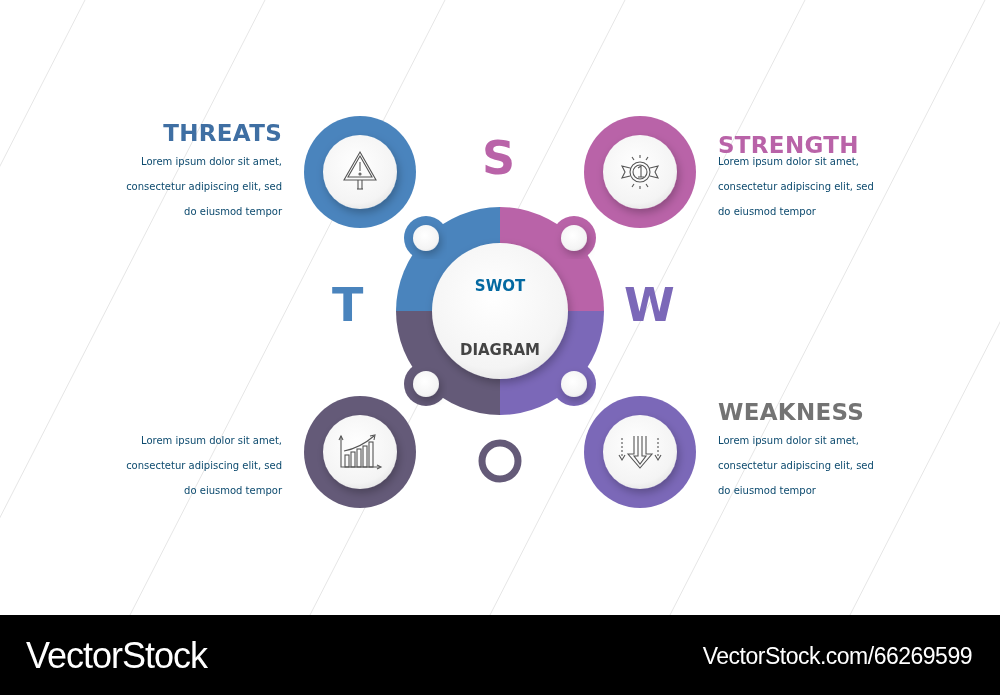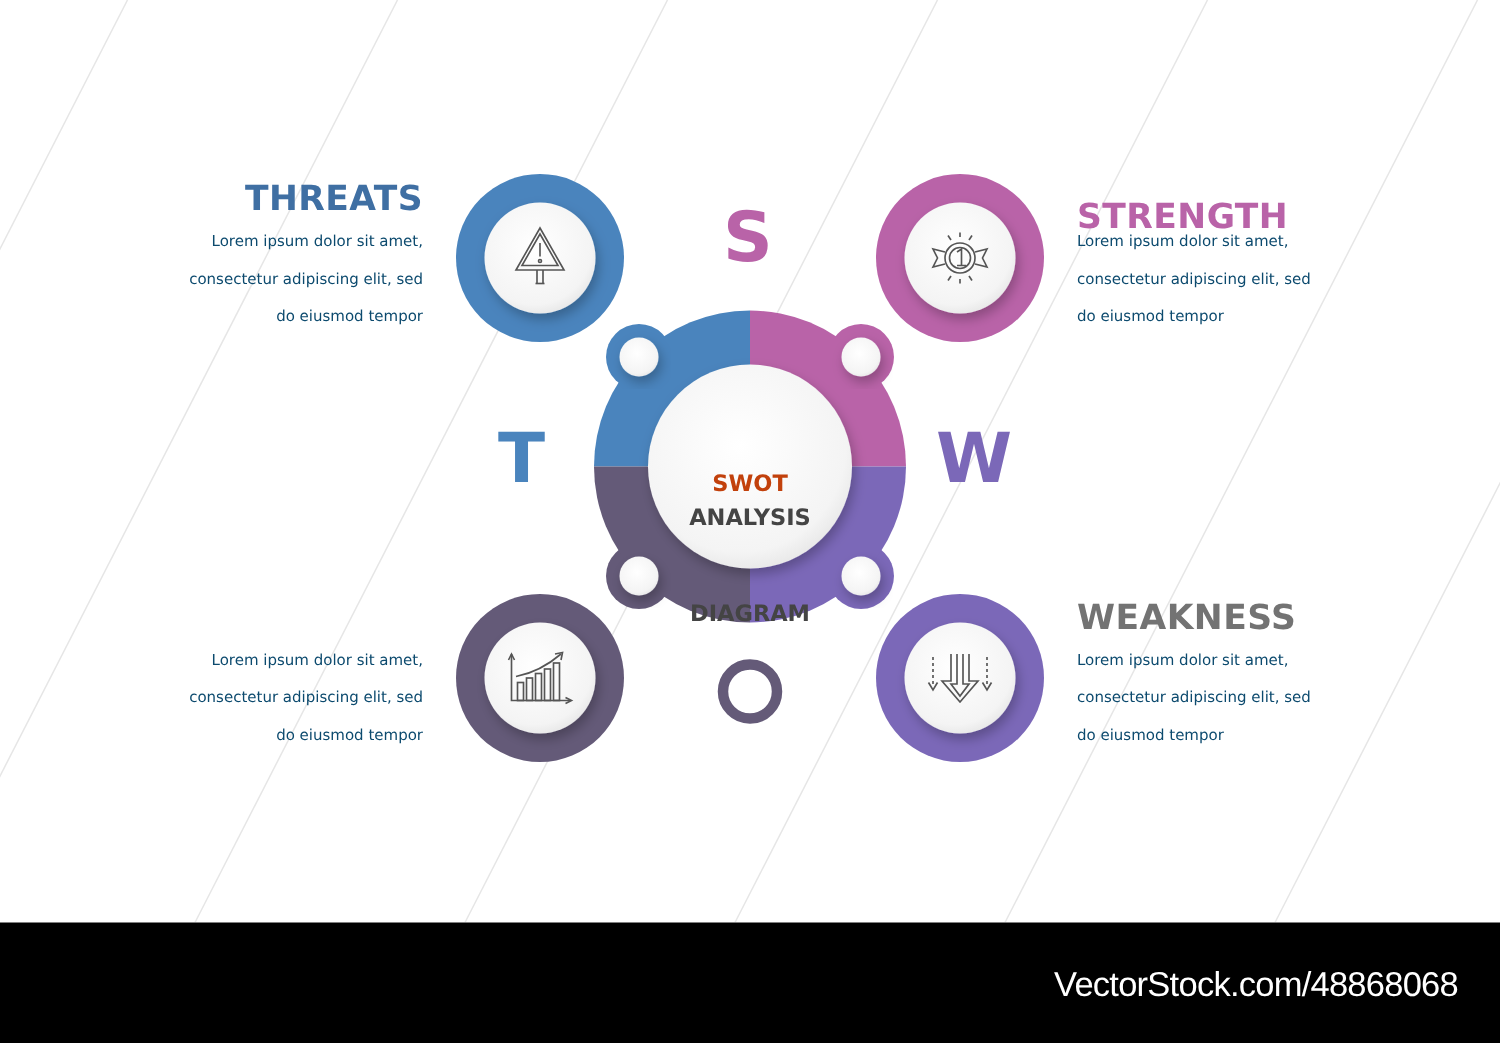--- a/index.html
+++ b/index.html
@@ -127,22 +127,21 @@
       <path d="M634,436 L634,454 L628,454 L640,468 L652,454 L646,454 L646,436"></path>
       <path d="M638,436 L638,456 L634,456 L640,464 L646,456 L642,456 L642,436"></path>
     </g>
   </svg>
 
   <div class="letter" style="left:482px;top:135px;color:#b963a8;">S</div>
   <div class="letter" style="left:332px;top:282px;color:#4a84bd;">T</div>
   <div class="letter" style="left:624px;top:282px;color:#7b68b8;">W</div>
 
   <div class="center-text">
-    <div style="color:#c2410c;margin-top:36px;">SWOT</div>
-    <div style="color:#444;">ANALYSIS</div>
+    <div style="color:#0369a1;">SWOT</div>
     <div style="color:#444;margin-top:41px;">DIAGRAM</div>
   </div>
 
   <div class="title right-align" style="left:42px;top:120px;width:240px;color:#3f6fa3;">THREATS</div>
   <div class="body-text right-align" style="left:42px;top:149px;">
     <div>Lorem ipsum dolor sit amet,</div>
     <div>consectetur adipiscing elit, sed</div>
     <div>do eiusmod tempor</div>
   </div>
 
@@ -161,14 +160,15 @@
 
   <div class="title left-align" style="left:718px;top:399px;color:#737373;">WEAKNESS</div>
   <div class="body-text left-align" style="left:718px;top:428px;">
     <div>Lorem ipsum dolor sit amet,</div>
     <div>consectetur adipiscing elit, sed</div>
     <div>do eiusmod tempor</div>
   </div>
 </div>
 
 <div class="footer">
-  <div class="footer-url">VectorStock.com/48868068</div>
+  <div class="footer-logo">VectorStock</div>
+  <div class="footer-url">VectorStock.com/66269599</div>
 </div>
 
 </body></html>

